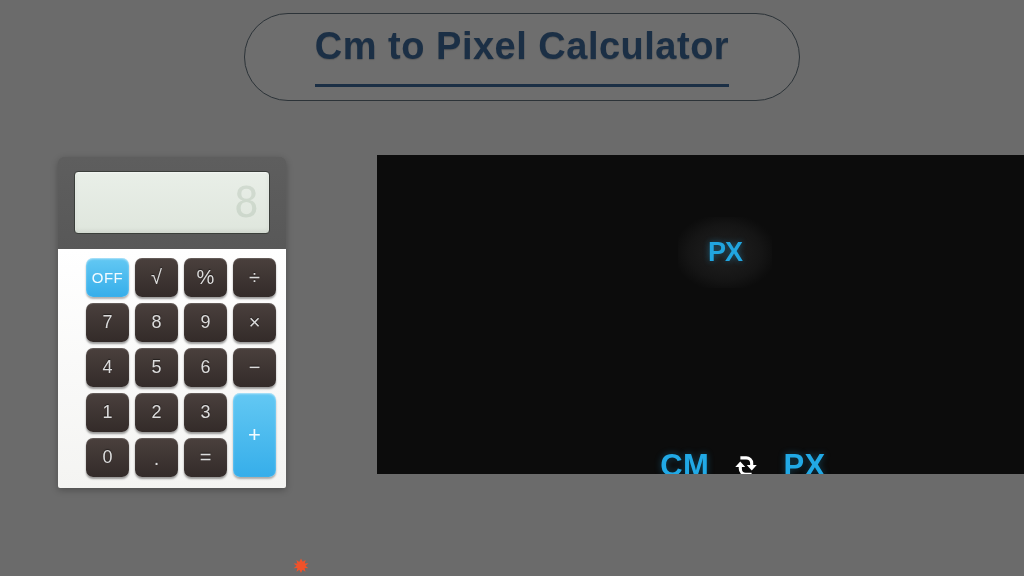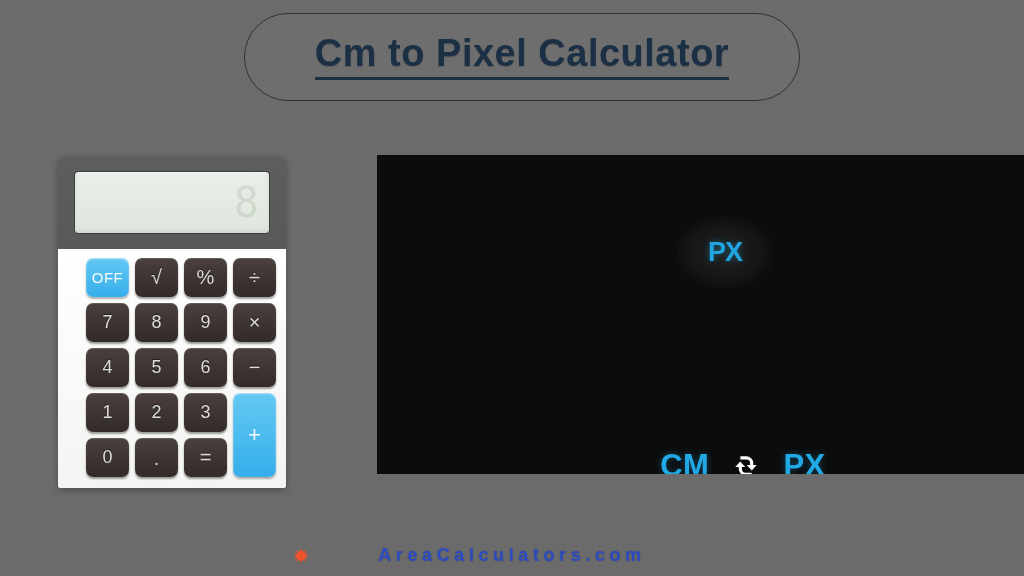--- a/index.html
+++ b/index.html
@@ -30,21 +30,21 @@
     display: flex;
     align-items: center;
     justify-content: center;
   }
   #page-title {
     font-size: 38px;
     font-weight: bold;
     color: #1b2f45;
     letter-spacing: 0.5px;
     border-bottom: 3px solid #1b2f45;
-    padding-bottom: 3px;
+    padding-bottom: 17px;
     line-height: 1.05;
     text-shadow: 0 1px 1px rgba(0,0,0,0.18);
   }
 
   
   #calculator {
     position: absolute;
     left: 58px;
     top: 157px;
     width: 228px;
@@ -257,14 +257,13 @@
 
 <div id="footer">
   <span id="footer-mark">
     <svg viewBox="0 0 20 20" width="18" height="18" aria-hidden="true">
       <path fill="#f0522a" d="M10 1.6 L11.9 5.4 L15.2 3.3 L14.1 7.2 L18.4 7.0
                L15.0 9.8 L18.2 12.4 L14.0 12.3 L15.0 16.3 L11.7 14.1
                L10 17.9 L8.2 14.2 L5.0 16.4 L6.0 12.3 L1.8 12.5
                L5.1 9.8 L1.7 7.1 L6.0 7.3 L4.9 3.4 L8.1 5.5 Z"></path>
     </svg>
   </span>
-  <span id="footer-text">AreaCalculators.com</span>
 </div>
 
 </body></html>

